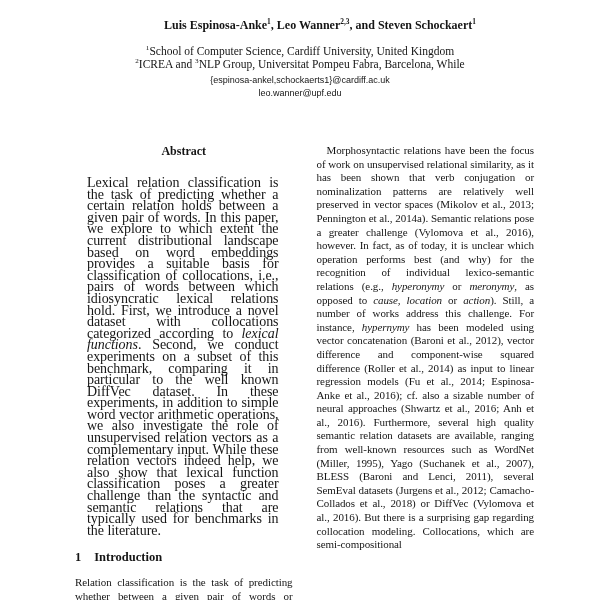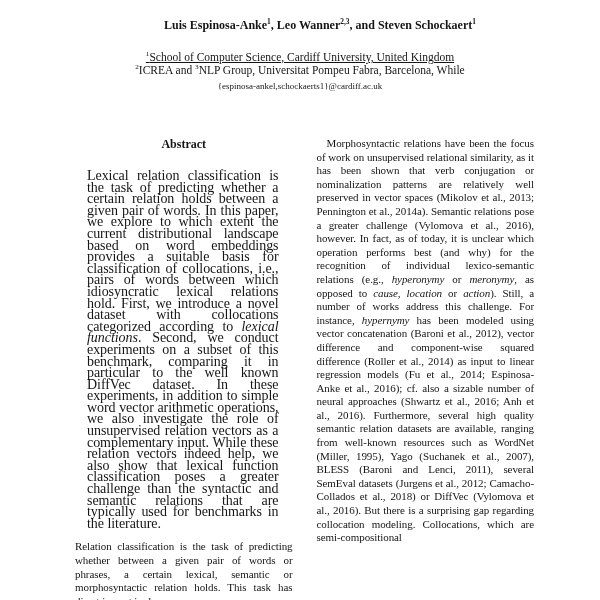--- a/index.html
+++ b/index.html
@@ -10,23 +10,23 @@
     margin:0 auto;
   }
   
   .hdr { text-align:center; }
   .title {
     padding-top:54px; font-size:14px; line-height:22px; font-weight:bold;
     letter-spacing:.1px;
   }
   .authors { margin-top:18px; font-size:12px; line-height:15px; font-weight:bold;padding-left:40px; }
   .affil { font-size:11.5px; line-height:13px; }
-  .affil-first { margin-top:18px;text-decoration:underline; }
+  .affil-first { margin-top:12px; }
   .email {
-    font-family:Liberation Serif, serif; font-size:9px; line-height:13px;
+    font-family:Liberation Sans, sans-serif; font-size:9px; line-height:13px;
   }
   .email-first { margin-top:3px; }
   .sup { vertical-align:super; font-size:62%; line-height:0; }
   .it { font-style:italic; }
   
   .columns {
     display:flex; gap:24px; padding:0 66px 0 75px; margin-top:44px;
     height:341px; 
   }
   .col { flex:1 1 0; min-width:0; }
@@ -50,27 +50,31 @@
 </head>
 <body>
 
 <div class="page">
 
   <div class="hdr">
     <div class="authors"><span>Luis Espinosa-Anke</span><span class="sup">1</span><span>, Leo Wanner</span><span class="sup">2,3</span><span>, and Steven Schockaert</span><span class="sup">1</span></div>
     <div class="affil affil-first"><span class="sup">1</span><span>School of Computer Science, Cardiff University, United Kingdom</span></div>
     <div class="affil"><span class="sup">2</span><span>ICREA and </span><span class="sup">3</span><span>NLP Group, Universitat Pompeu Fabra, Barcelona, While</span></div>
     <div class="email email-first">{espinosa-ankel,schockaerts1}@cardiff.ac.uk</div>
+    <div class="email">leo.wanner@upf.edu</div>
   </div>
 
   <div class="columns">
 
     <div class="col col-left">
       <div class="abs-heading">Abstract</div>
       <p class="abs-body"><span>Lexical relation classification is the task of predicting whether a certain relation holds between a given pair of words. In this paper, we explore to which extent the current distributional landscape based on word embeddings provides a suitable basis for classification of collocations, i.e., pairs of words between which idiosyncratic lexical relations hold. First, we introduce a novel dataset with collocations categorized according to </span><span class="it">lexical functions</span><span>. Second, we conduct experiments on a subset of this benchmark, comparing it in particular to the well known DiffVec dataset. In these experiments, in addition to simple word vector arithmetic operations, we also investigate the role of unsupervised relation vectors as a complementary input. While these relation vectors indeed help, we also show that lexical function classification poses a greater challenge than the syntactic and semantic relations that are typically used for benchmarks in the literature.</span></p>
+      <div class="sec-heading">
+        <span class="sec-num">1</span><span>Introduction</span>
+      </div>
       <p class="body-text">Relation classification is the task of predicting whether between a given pair of words or phrases, a certain lexical, semantic or morphosyntactic relation holds. This task has direct impact in down-</p>
     </div>
 
     <div class="col col-right">
       <p class="body-text"><span>Morphosyntactic relations have been the focus of work on unsupervised relational similarity, as it has been shown that verb conjugation or nominalization patterns are relatively well preserved in vector spaces (Mikolov et al., 2013; Pennington et al., 2014a). Semantic relations pose a greater challenge (Vylomova et al., 2016), however. In fact, as of today, it is unclear which operation performs best (and why) for the recognition of individual lexico-semantic relations (e.g., </span><span class="it">hyperonymy</span><span> or </span><span class="it">meronymy</span><span>, as opposed to </span><span class="it">cause</span><span>, </span><span class="it">location</span><span> or </span><span class="it">action</span><span>). Still, a number of works address this challenge. For instance, </span><span class="it">hypernymy</span><span> has been modeled using vector concatenation (Baroni et al., 2012), vector difference and component-wise squared difference (Roller et al., 2014) as input to linear regression models (Fu et al., 2014; Espinosa-Anke et al., 2016); cf. also a sizable number of neural approaches (Shwartz et al., 2016; Anh et al., 2016). Furthermore, several high quality semantic relation datasets are available, ranging from well-known resources such as WordNet (Miller, 1995), Yago (Suchanek et al., 2007), BLESS (Baroni and Lenci, 2011), several SemEval datasets (Jurgens et al., 2012; Camacho-Collados et al., 2018) or DiffVec (Vylomova et al., 2016). But there is a surprising gap regarding collocation modeling. Collocations, which are semi-compositional</span></p>
     </div>
 
   </div>
 </div>
 

